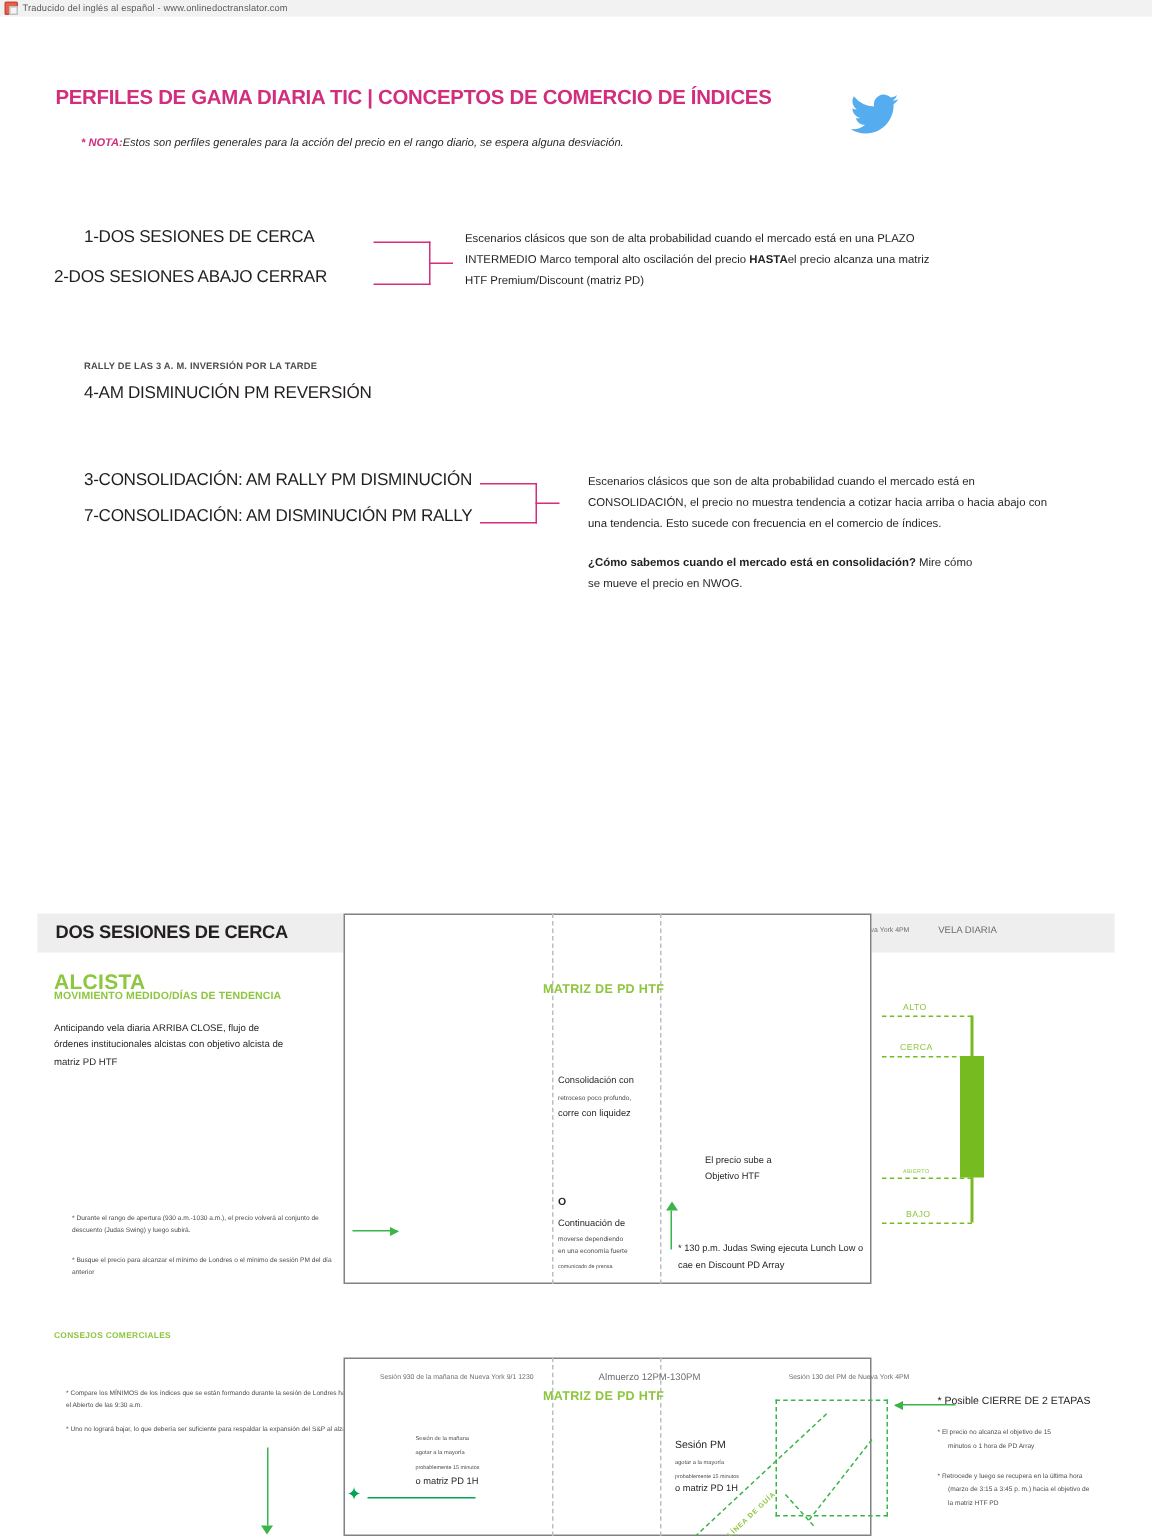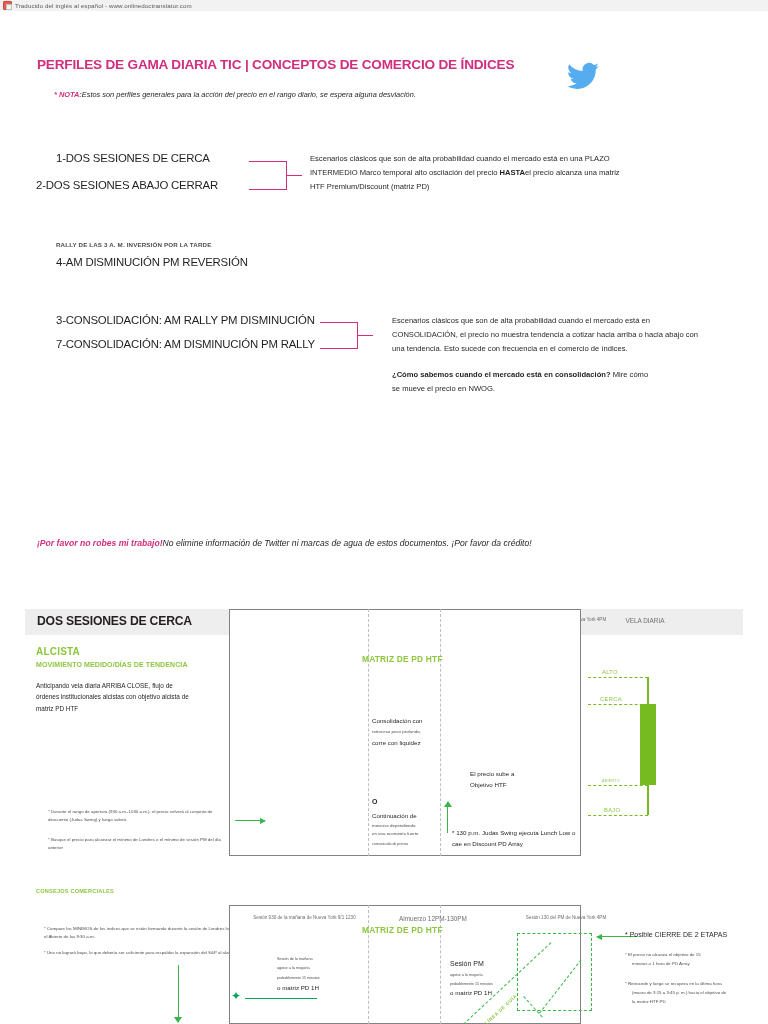--- a/index.html
+++ b/index.html
@@ -57,21 +57,21 @@
     position:absolute;left:25px;top:609px;width:718px;height:26px;background:#eeeeee;
   }
   .panel-head-title{
     position:absolute;left:37px;top:614px;font-size:12.2px;font-weight:bold;color:#231f20;letter-spacing:-.2px;
   }
   .colhead{position:absolute;top:617px;font-size:4.6px;color:#6d6e71;text-align:center;}
 
   .chartbox{position:absolute;border:1px solid #808285;box-sizing:border-box;background:#fff;}
   .vdash{position:absolute;width:0;border-left:1px dashed #bcbec0;}
 
-  .green-ttl{font-size:10px;font-weight:bold;color:#8dc63f;letter-spacing:.2px;}
+  .green-ttl{font-size:14px;font-weight:bold;color:#8dc63f;letter-spacing:.2px;}
   .green-sub{font-size:7px;font-weight:bold;color:#8dc63f;letter-spacing:.1px;}
   .body-txt{font-size:6.4px;line-height:11.4px;color:#231f20;}
   .tiny-txt{font-size:4.4px;line-height:8px;color:#4d4d4f;}
   .mid-txt{font-size:6.2px;line-height:10.6px;color:#231f20;}
 
   .matriz{position:absolute;font-size:8.4px;font-weight:bold;color:#8dc63f;letter-spacing:.2px;}
 
   
   .candle-wick{position:absolute;width:2px;background:#76bc21;}
   .candle-body{position:absolute;background:#76bc21;}
@@ -154,23 +154,20 @@
   <div class="stem" style="left:357px;top:335px;width:16px;"></div>
 </div>
 
 <div class="desc" style="left:392px;top:314px;width:318px;">Escenarios clásicos que son de alta probabilidad cuando el mercado está en CONSOLIDACIÓN, el precio no muestra tendencia a cotizar hacia arriba o hacia abajo con una tendencia. Esto sucede con frecuencia en el comercio de índices.</div>
 
 <div class="desc" style="left:392px;top:368px;width:260px;">
   <b>¿Cómo sabemos cuando el mercado está en consolidación?</b><span> Mire cómo se mueve el precio en NWOG.</span>
 </div>
 
 <div class="credit">
-  <div>
-    <span class="pink">¡Por favor no robes mi trabajo!</span><span>No elimine información de Twitter ni marcas de agua de estos documentos. ¡Por favor da crédito!</span>
-  </div>
 </div>
 
 <div class="panel-head"></div>
 <div class="panel-head-title">DOS SESIONES DE CERCA</div>
 
 <div class="colhead" style="left:232px;width:145px;">Sesión 930 de la mañana de Nueva York 9/1 1230</div>
 <div class="colhead" style="left:378px;width:110px;font-size:6.4px;">Almuerzo 12PM-130PM</div>
 <div class="colhead" style="left:490px;width:152px;">Sesión 130 del PM de Nueva York 4PM</div>
 <div class="colhead" style="left:590px;width:110px;font-size:6.4px;">VELA DIARIA</div>
 

